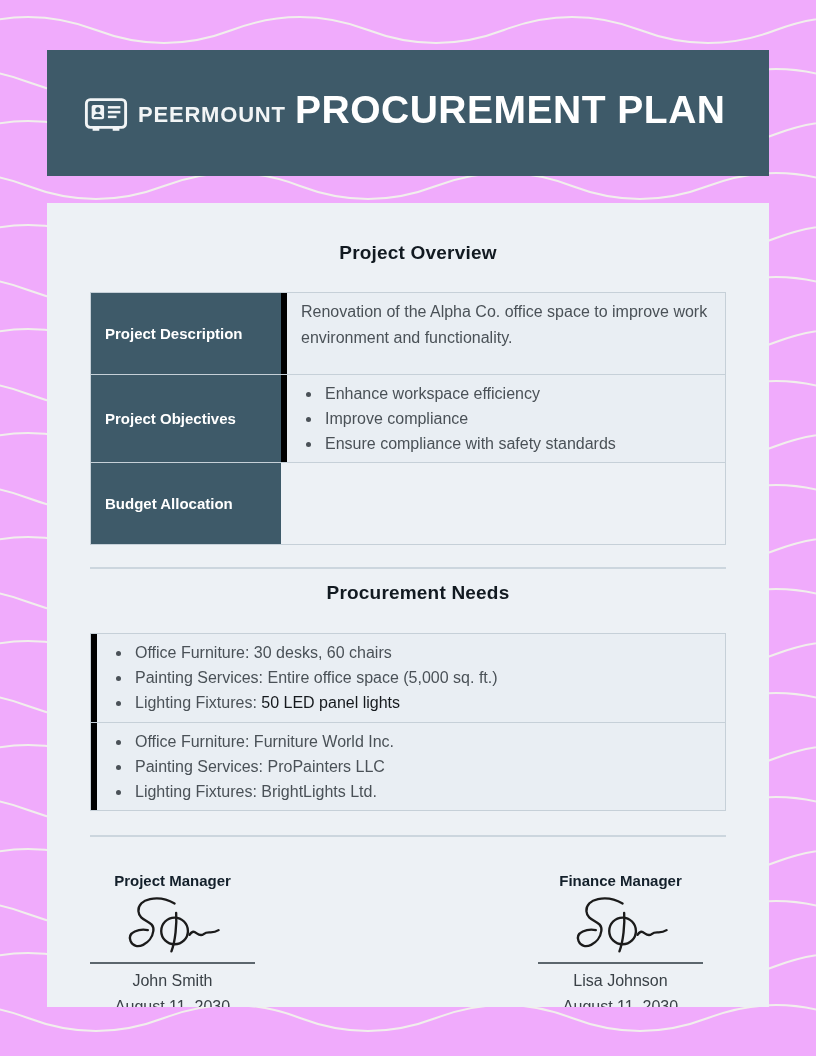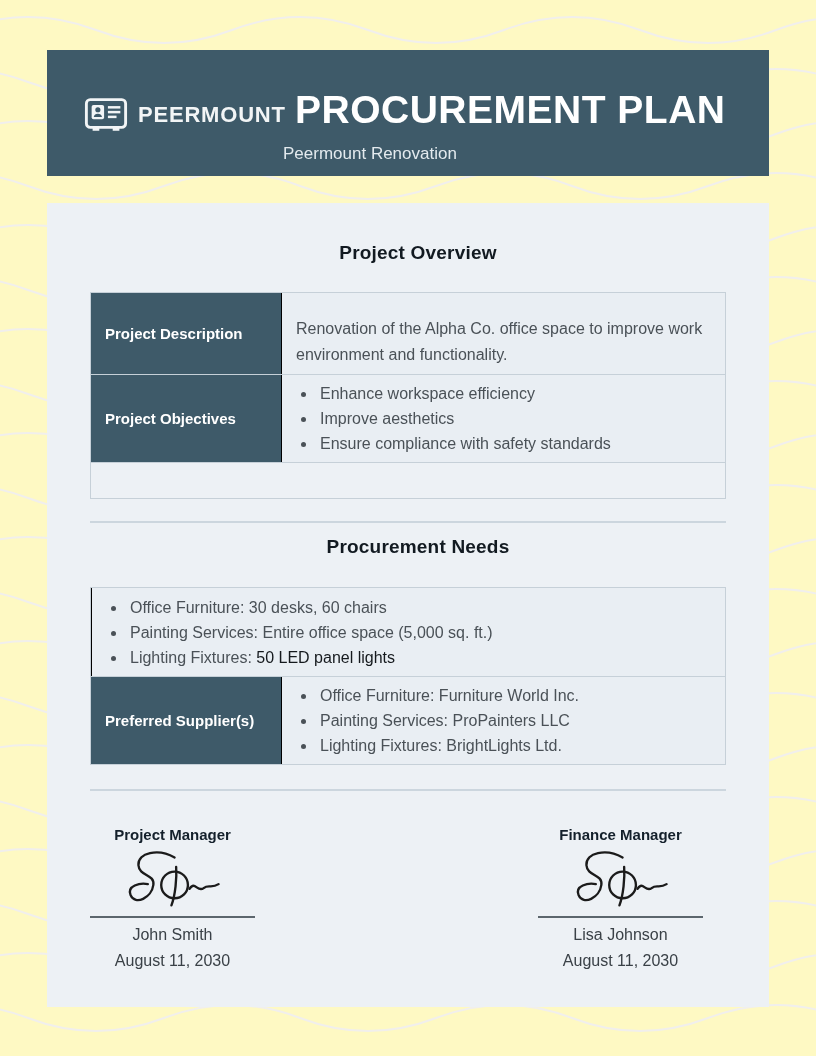--- a/index.html
+++ b/index.html
@@ -5,21 +5,21 @@
   * { box-sizing: border-box; }
   html, body { margin: 0; padding: 0; }
   body {
     font-family: "Liberation Sans", sans-serif;
     background: #ffffff;
   }
   .page {
     position: relative;
     width: 816px;
     height: 1056px;
-    background: #fef9c3;
+    background: #f0abfc;
     overflow: hidden;
   }
   .waves {
     position: absolute;
     inset: 0;
     z-index: 0;
   }
   .waves path {
     fill: none;
     stroke: #f1efec;
@@ -100,26 +100,26 @@
     font-weight: 700;
     font-size: 15px;
     line-height: 25px;
     padding: 28px 14px;
     display: flex;
     align-items: center;
   }
   .tvalue {
     flex: 1;
     background: #e9eef3;
-    border-left: 1px solid #000000;
+    border-left: 6px solid #000000;
     color: #4a5157;
     font-size: 16px;
     padding: 6px 14px;
     display: flex;
-    align-items: flex-end;
+    align-items: flex-start;
   }
   .tvalue p { margin: 0; line-height: 26px; }
   .tvalue ul { margin: 0; padding-left: 21px; }
   .tvalue li { line-height: 25px; padding-left: 3px; }
   .strong-seg { color: #15191d; }
   .r-desc      { min-height: 64px; }
   .r-objectives{ min-height: 86px; }
   .r-budget    { min-height: 36px; }
   .r-quantity  { min-height: 88px; }
   .r-suppliers { min-height: 80px; }
@@ -202,65 +202,64 @@
         <line x1="25" y1="12.5" x2="38" y2="12.5" stroke="#f2f5f6" stroke-width="2.6"></line>
         <line x1="25" y1="17.5" x2="38" y2="17.5" stroke="#f2f5f6" stroke-width="2.6"></line>
         <line x1="25" y1="22.5" x2="34" y2="22.5" stroke="#f2f5f6" stroke-width="2.6"></line>
         <rect x="9" y="33" width="7" height="4" fill="#f2f5f6"></rect>
         <rect x="30" y="33" width="7" height="4" fill="#f2f5f6"></rect>
       </svg>
       <span class="logo-text">PEERMOUNT</span>
     </div>
     <div class="titles">
       <h1 class="doc-title">PROCUREMENT PLAN</h1>
-      <div class="doc-subtitle">Peermount Renovation</div>
     </div>
   </header>
 
   <main class="card">
 
     <h2 class="section-heading">Project Overview</h2>
 
     <div class="tbl">
       <div class="trow r-desc">
         <div class="tlabel">Project Description</div>
         <div class="tvalue">
           <p>Renovation of the Alpha Co. office space to improve work environment and functionality.</p>
         </div>
       </div>
       <div class="trow r-objectives">
         <div class="tlabel">Project Objectives</div>
         <div class="tvalue">
           <ul>
             <li>Enhance workspace efficiency</li>
-            <li>Improve aesthetics</li>
+            <li>Improve compliance</li>
             <li>Ensure compliance with safety standards</li>
           </ul>
         </div>
       </div>
       <div class="trow r-budget">
+        <div class="tlabel">Budget Allocation</div>
       </div>
     </div>
 
     <div class="divider"></div>
 
     <h2 class="section-heading heading-needs">Procurement Needs</h2>
 
     <div class="tbl tbl-needs">
       <div class="trow r-quantity">
         <div class="tvalue">
           <ul>
             <li><span>Office Furniture: 30 desks, 60 chairs</span><span class="strong-seg"></span></li>
             <li><span>Painting Services: Entire office space (5,000 sq. ft.)</span><span class="strong-seg"></span></li>
             <li><span>Lighting Fixtures: </span><span class="strong-seg">50 LED panel lights</span></li>
           </ul>
         </div>
       </div>
       <div class="trow r-suppliers">
-        <div class="tlabel">Preferred Supplier(s)</div>
         <div class="tvalue">
           <ul>
             <li><span>Office Furniture: Furniture World Inc.</span><span class="strong-seg"></span></li>
             <li><span>Painting Services: ProPainters LLC</span><span class="strong-seg"></span></li>
             <li><span>Lighting Fixtures: BrightLights Ltd.</span><span class="strong-seg"></span></li>
           </ul>
         </div>
       </div>
     </div>
 

